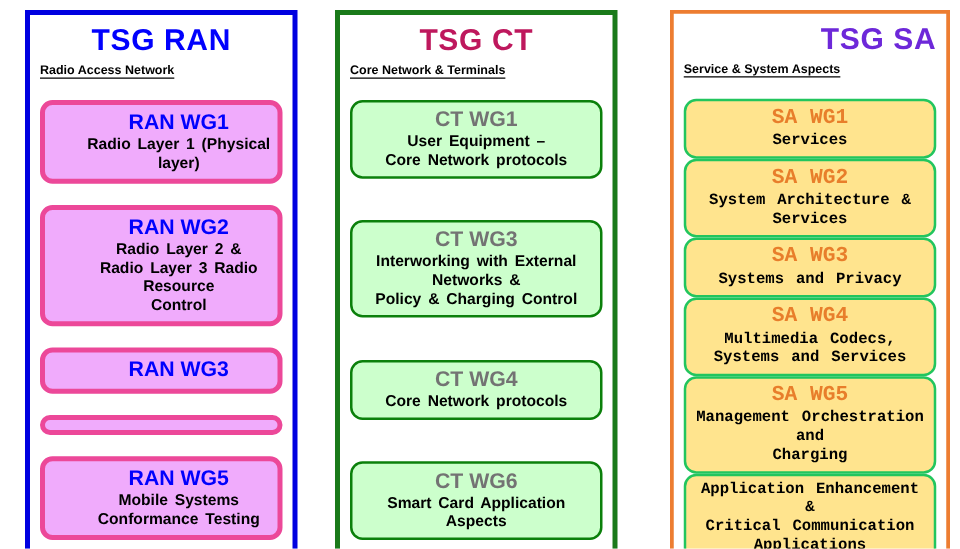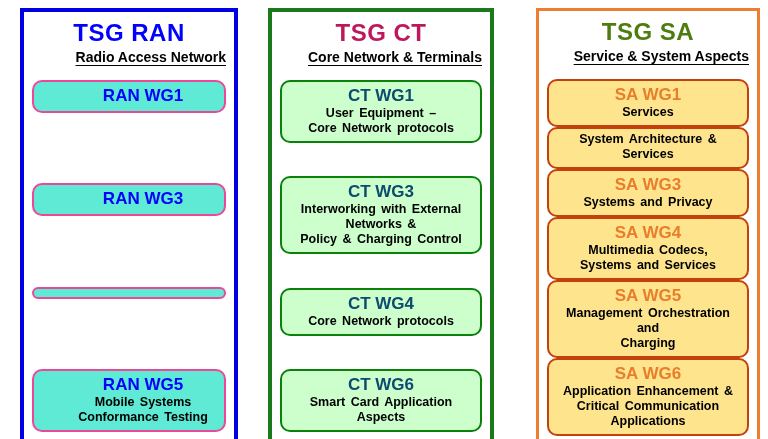--- a/index.html
+++ b/index.html
@@ -28,57 +28,57 @@
   .col-title {
     margin: 2px 0 0 0;
     text-align: center;
     font-size: 24px;
     font-weight: bold;
     line-height: 26px;
     letter-spacing: 0.5px;
   }
   .ran .col-title { color: #0101fd; }
   .ct  .col-title { color: #be185d; }
-  .sa  .col-title { color: #4d7c0f; }
+  .sa  .col-title { color: #6d28d9; text-align: right; }
 
   .col-subtitle {
     margin: 1px 0 0 0;
-    text-align: right;
-    font-size: 14px;
+    text-align: left;
+    font-size: 10px;
     font-weight: bold;
     color: #000000;
     text-decoration: underline;
     text-underline-offset: 3px;
     line-height: 20px;
   }
 
   .boxes {
     flex: 1;
     margin-top: 13px;
     display: flex;
     flex-direction: column;
     justify-content: space-between;
   }
 
   .wg {
     border-radius: 10px;
     padding: 3px 4px 5px 4px;
     text-align: center;
   }
-  .ran .wg { background: #5eead4; border: 2px solid #ec4899; padding-left: 32px; }
+  .ran .wg { background: #f0abfc; border: 4px solid #ec4899; padding-left: 32px; }
   .ct  .wg { background: #ccffcc; border: 2px solid #0b800b; }
-  .sa  .wg { background: #ffe48e; border: 2px solid #c2410c; }
+  .sa  .wg { background: #ffe48e; border: 2px solid #22c55e; font-family: Liberation Mono, monospace; }
 
   .wg-name {
     font-size: 17px;
     font-weight: bold;
     line-height: 21px;
   }
   .ran .wg-name { color: #0101fd; }
-  .ct  .wg-name { color: #0c4a6e; }
+  .ct  .wg-name { color: #737373; }
   .sa  .wg-name { color: #e87e2b; }
 
   .wg-desc {
     font-size: 12.5px;
     font-weight: bold;
     color: #000000;
     line-height: 15px;
     white-space: pre-line;
     word-spacing: 2px;
   }
@@ -87,20 +87,27 @@
 <body>
 
 <div class="canvas">
 
   <section class="col ran">
     <div class="col-title">TSG RAN</div>
     <div class="col-subtitle">Radio Access Network</div>
     <div class="boxes">
       <div class="wg">
         <div class="wg-name">RAN WG1</div>
+        <div class="wg-desc">Radio Layer 1 (Physical layer)</div>
+      </div>
+      <div class="wg">
+        <div class="wg-name">RAN WG2</div>
+        <div class="wg-desc">Radio Layer 2 &amp;
+Radio Layer 3 Radio Resource
+Control</div>
       </div>
       <div class="wg">
         <div class="wg-name">RAN WG3</div>
       </div>
       <div class="wg">
       </div>
       <div class="wg">
         <div class="wg-name">RAN WG5</div>
         <div class="wg-desc">Mobile Systems
 Conformance Testing</div>
@@ -136,39 +143,39 @@
 
   <section class="col sa">
     <div class="col-title">TSG SA</div>
     <div class="col-subtitle">Service &amp; System Aspects</div>
     <div class="boxes">
       <div class="wg">
         <div class="wg-name">SA WG1</div>
         <div class="wg-desc">Services</div>
       </div>
       <div class="wg">
+        <div class="wg-name">SA WG2</div>
         <div class="wg-desc">System Architecture &amp;
 Services</div>
       </div>
       <div class="wg">
         <div class="wg-name">SA WG3</div>
         <div class="wg-desc">Systems and Privacy</div>
       </div>
       <div class="wg">
         <div class="wg-name">SA WG4</div>
         <div class="wg-desc">Multimedia Codecs,
 Systems and Services</div>
       </div>
       <div class="wg">
         <div class="wg-name">SA WG5</div>
         <div class="wg-desc">Management Orchestration and
 Charging</div>
       </div>
       <div class="wg">
-        <div class="wg-name">SA WG6</div>
         <div class="wg-desc">Application Enhancement &amp;
 Critical Communication
 Applications</div>
       </div>
     </div>
   </section>
 
 </div>
 
 </body></html>

